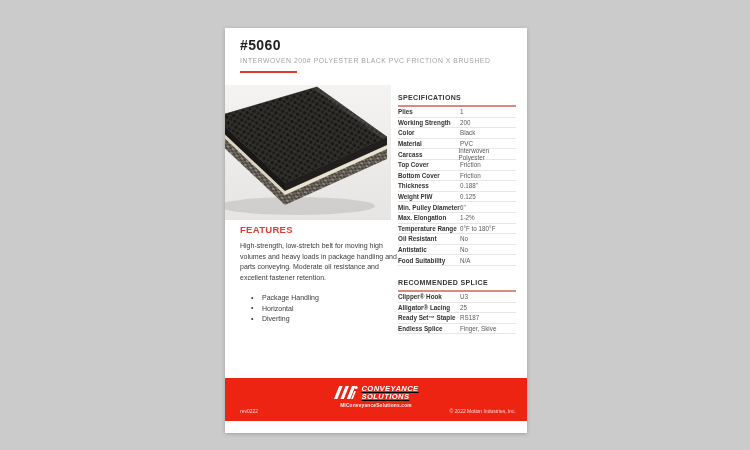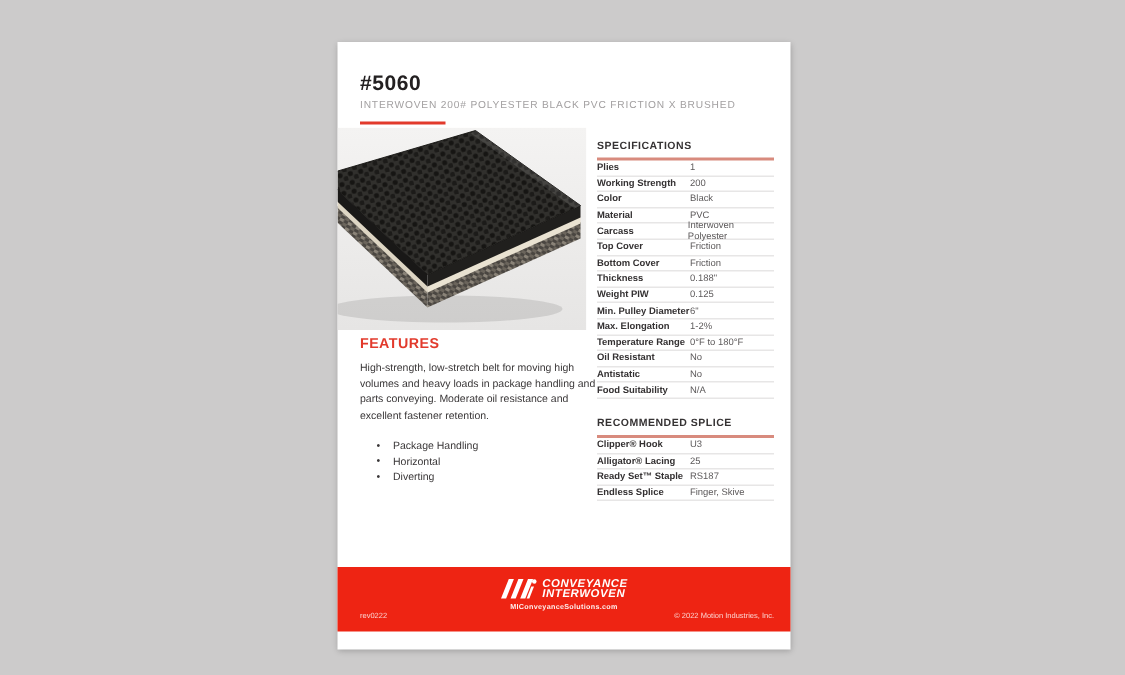--- a/index.html
+++ b/index.html
@@ -10,21 +10,21 @@
     position:relative;
     -webkit-font-smoothing:antialiased;
   }
   .paper {
     position:absolute; left:225px; top:28px;
     width:302px; height:405px;
     background:#ffffff;
     box-shadow:0 1px 4px rgba(0,0,0,.22);
   }
   
-  .hdr { position:absolute; left:15px; top:19px; }
+  .hdr { position:absolute; left:15px; top:9px; }
   .hdr .num { font-size:14px; font-weight:bold; color:#232021; letter-spacing:.4px; }
   .hdr .sub { font-size:6.8px; color:#a3a0a1; letter-spacing:.55px; margin-top:4px; }
   .hdr .rule { width:57px; height:2px; background:#e23a2c; margin-top:7px; }
   
   .photo { position:absolute; left:0; top:57px; width:166px; height:135px; overflow:hidden; }
   
   .ltcol { position:absolute; left:15px; top:196px; width:158px; }
   .red-h { font-size:9.5px; font-weight:bold; color:#e23a2c; letter-spacing:.3px; }
   .feat-body { margin-top:6px; font-size:7px; line-height:1.5; color:#3a3738; }
   .apps { margin-top:11px; }
@@ -44,21 +44,21 @@
   }
   .row .lbl { width:62px; font-size:6.3px; font-weight:bold; color:#343132; }
   .row .val { font-size:6.3px; color:#5c595a; }
   .splice { margin-top:13px; }
   
   .footer {
     position:absolute; left:0; top:350px; width:302px; height:43px;
     background:#ee2413;
   }
   .logo-wrap { position:absolute; left:0; right:0; top:7px; display:flex; flex-direction:column; align-items:center; }
-  .logo-row { display:flex; align-items:flex-start; gap:3px; }
+  .logo-row { display:flex; align-items:flex-end; gap:3px;text-decoration:underline; }
   .logo-mark { display:block; }
   .logo-text { color:#ffffff; font-weight:bold; font-style:italic; font-size:7.6px; line-height:7.4px; letter-spacing:.4px; }
   .logo-site { margin-top:2.5px; font-size:4.8px; font-weight:bold; color:rgba(255,255,255,.92); letter-spacing:.2px; }
   .foot-rev { position:absolute; left:15px; bottom:7px; font-size:5px; color:rgba(255,255,255,.8); }
   .foot-copy { position:absolute; right:11px; bottom:7px; font-size:5px; color:rgba(255,255,255,.8); }
 </style>
 </head>
 <body>
 
 <div class="paper">
@@ -209,21 +209,21 @@
       <div class="logo-row">
         <svg class="logo-mark" width="25" height="15" viewBox="0 0 25 15" xmlns="http://www.w3.org/2000/svg">
           <path d="M1 14 L6.2 1 L9.6 1 L4.4 14 Z" fill="#ffffff"></path>
           <path d="M7.4 14 L12.6 1 L16 1 L10.8 14 Z" fill="#ffffff"></path>
           <path d="M13.8 14 L19 1 L22.4 1 L17.2 14 Z" fill="#ffffff"></path>
           <path d="M21.2 6 L23 6 L19.9 14 L18.1 14 Z" fill="#ffffff"></path>
           <circle cx="23.2" cy="2.6" r="1.5" fill="#ffffff"></circle>
         </svg>
         <div class="logo-text">
           <div>CONVEYANCE</div>
-          <div>INTERWOVEN</div>
+          <div>SOLUTIONS</div>
         </div>
       </div>
       <div class="logo-site">MIConveyanceSolutions.com</div>
     </div>
     <div class="foot-rev">rev0222</div>
     <div class="foot-copy">© 2022 Motion Industries, Inc.</div>
   </div>
 
 </div>
 

